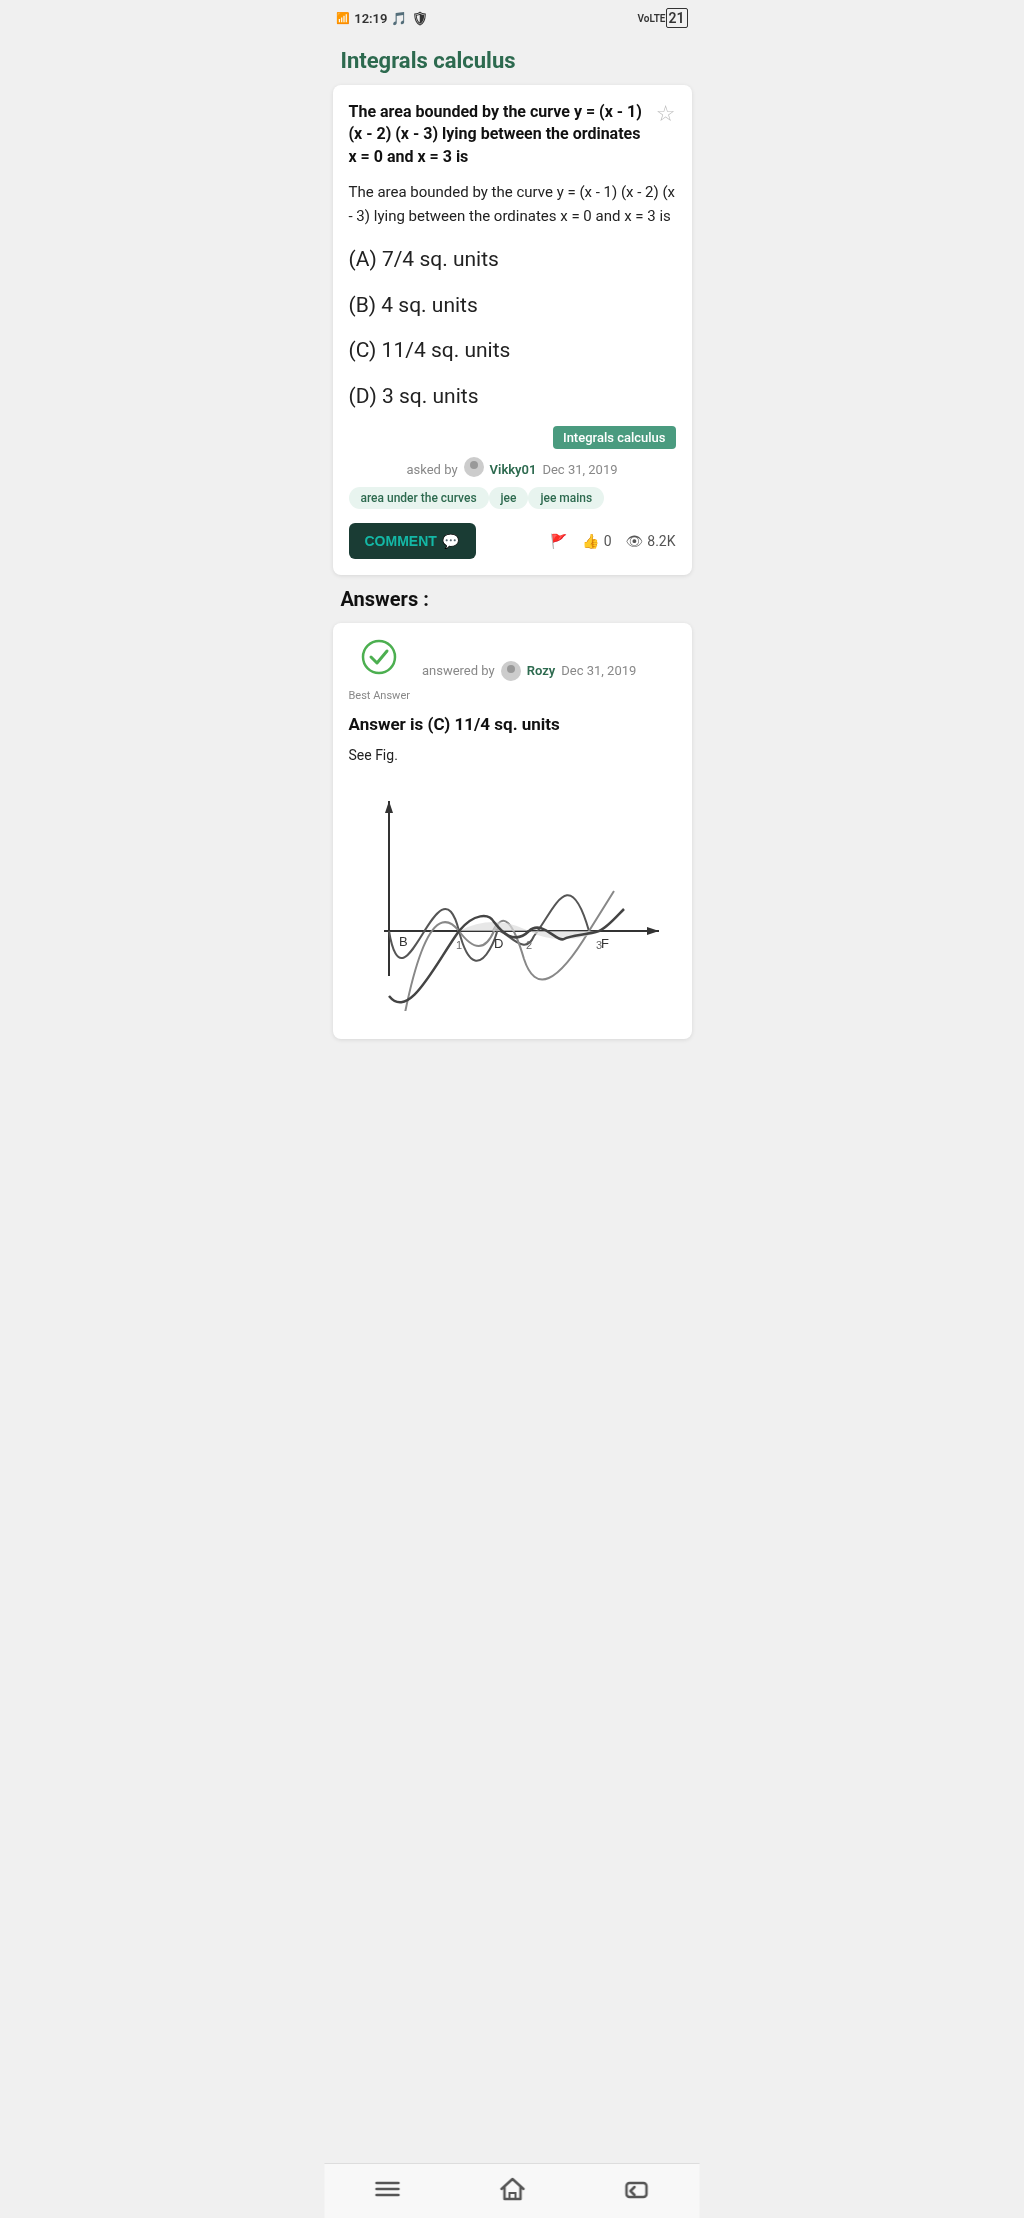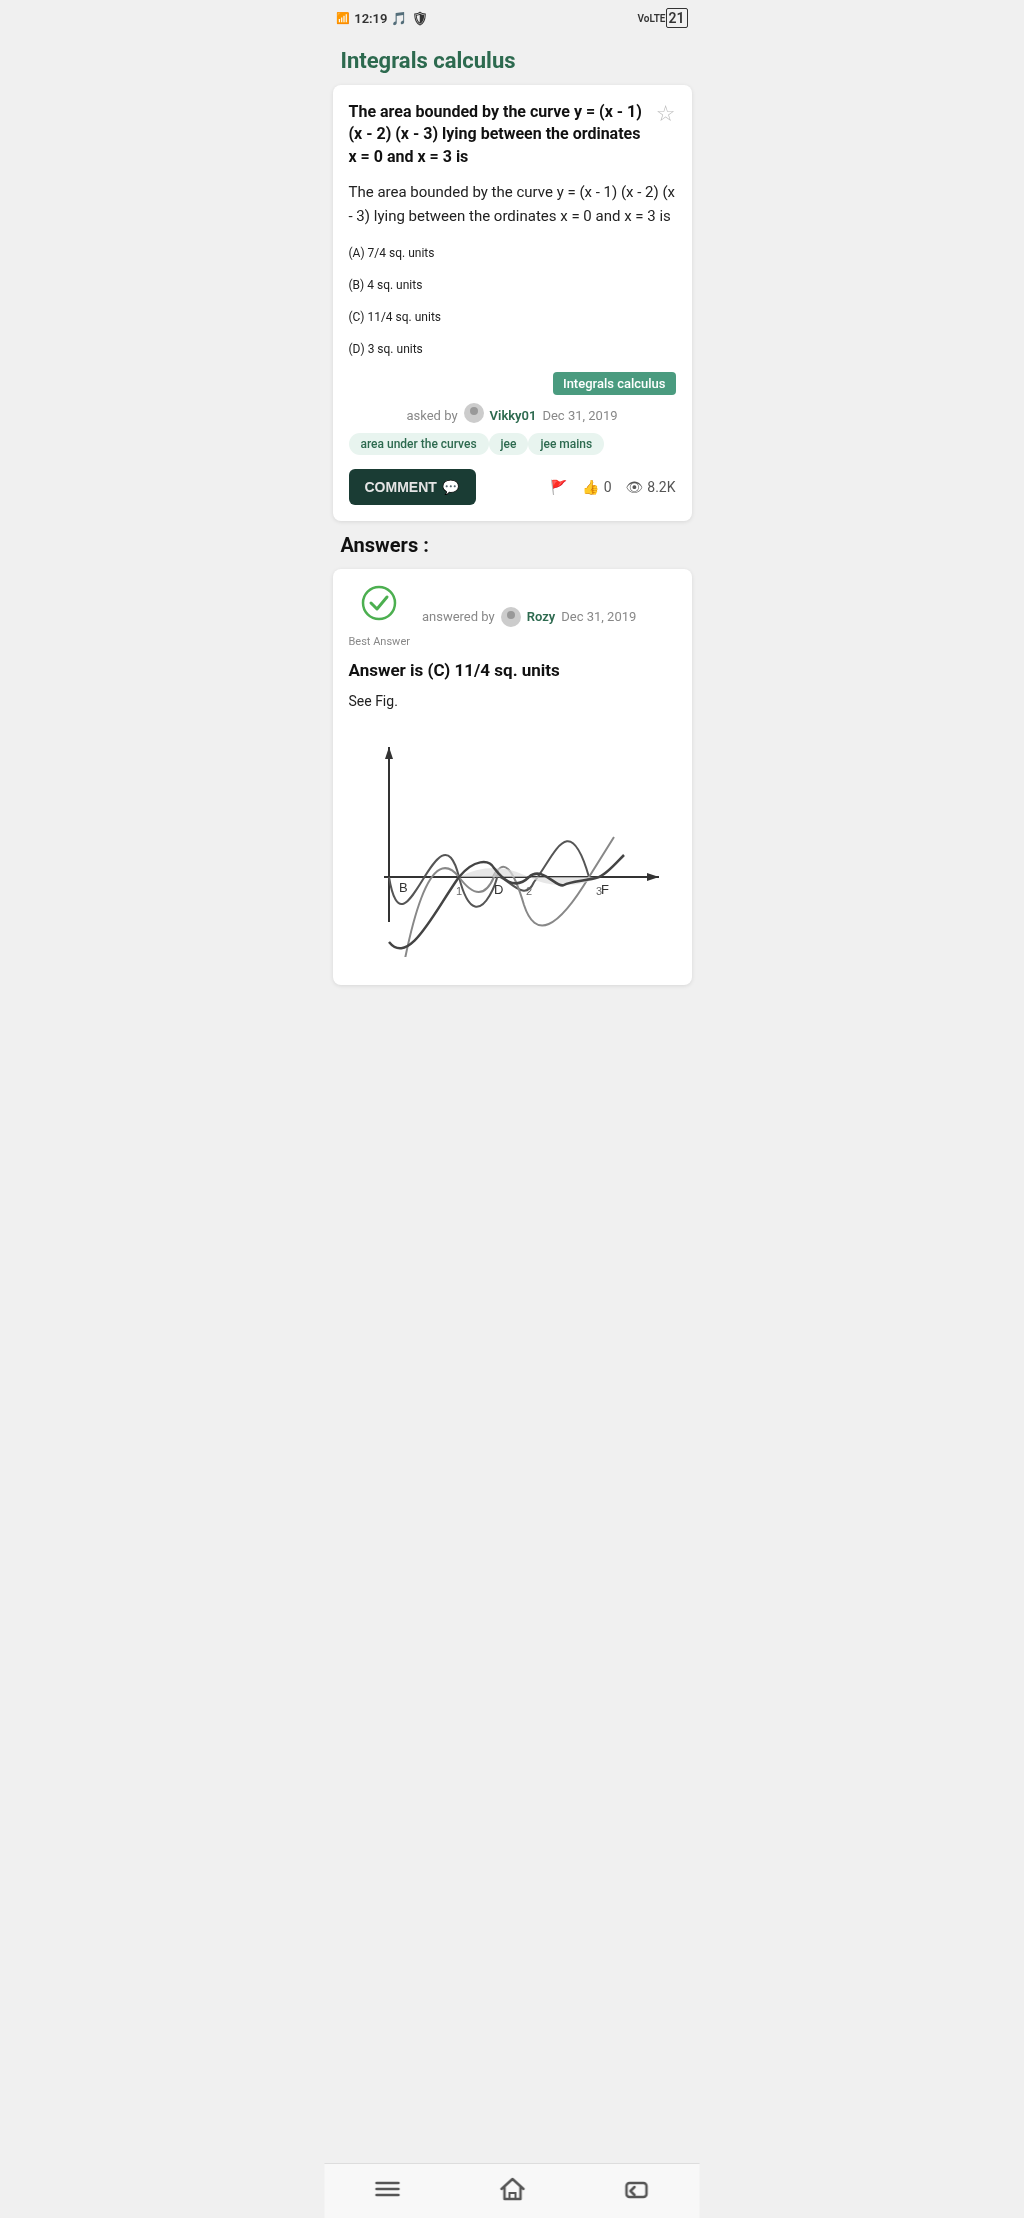--- a/index.html
+++ b/index.html
@@ -71,21 +71,21 @@
     }
 
     .question-body {
       font-size: 15px;
       color: #222;
       line-height: 1.6;
       margin-bottom: 16px;
     }
 
     .option {
-      font-size: 12px;
+      font-size: 21px;
       color: #222;
       margin-bottom: 14px;
       line-height: 1.5;
     }
 
     .tag-area {
       margin-top: 12px;
     }
     .tag-row {
       display: flex;
@@ -149,21 +149,21 @@
       font-weight: 500;
     }
 
     .action-row {
       display: flex;
       align-items: center;
       justify-content: space-between;
     }
     .comment-btn {
       background: #1a3c34;
-      color: #e5e5e5;
+      color: #14b8a6;
       border: none;
       border-radius: 6px;
       padding: 10px 16px;
       font-size: 14px;
       font-weight: 600;
       display: flex;
       align-items: center;
       gap: 6px;
       cursor: pointer;
     }

